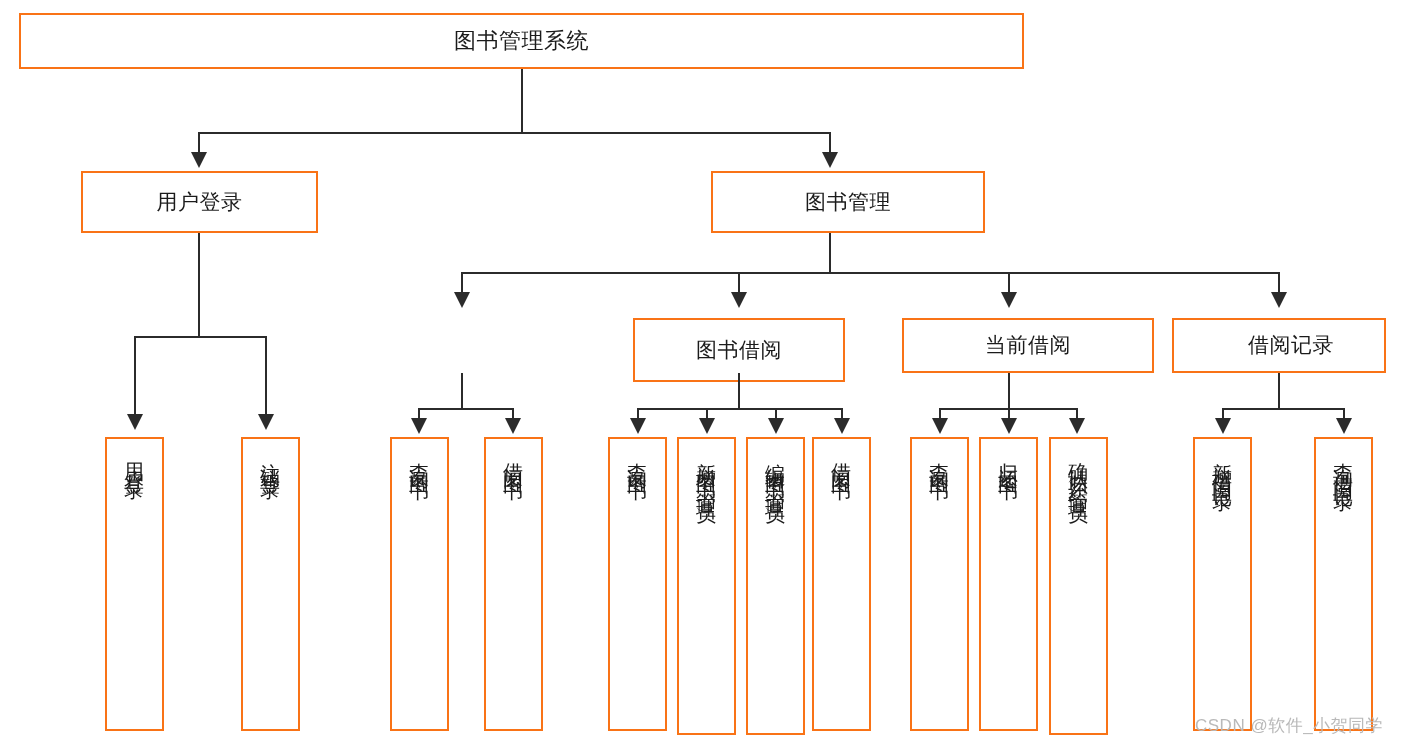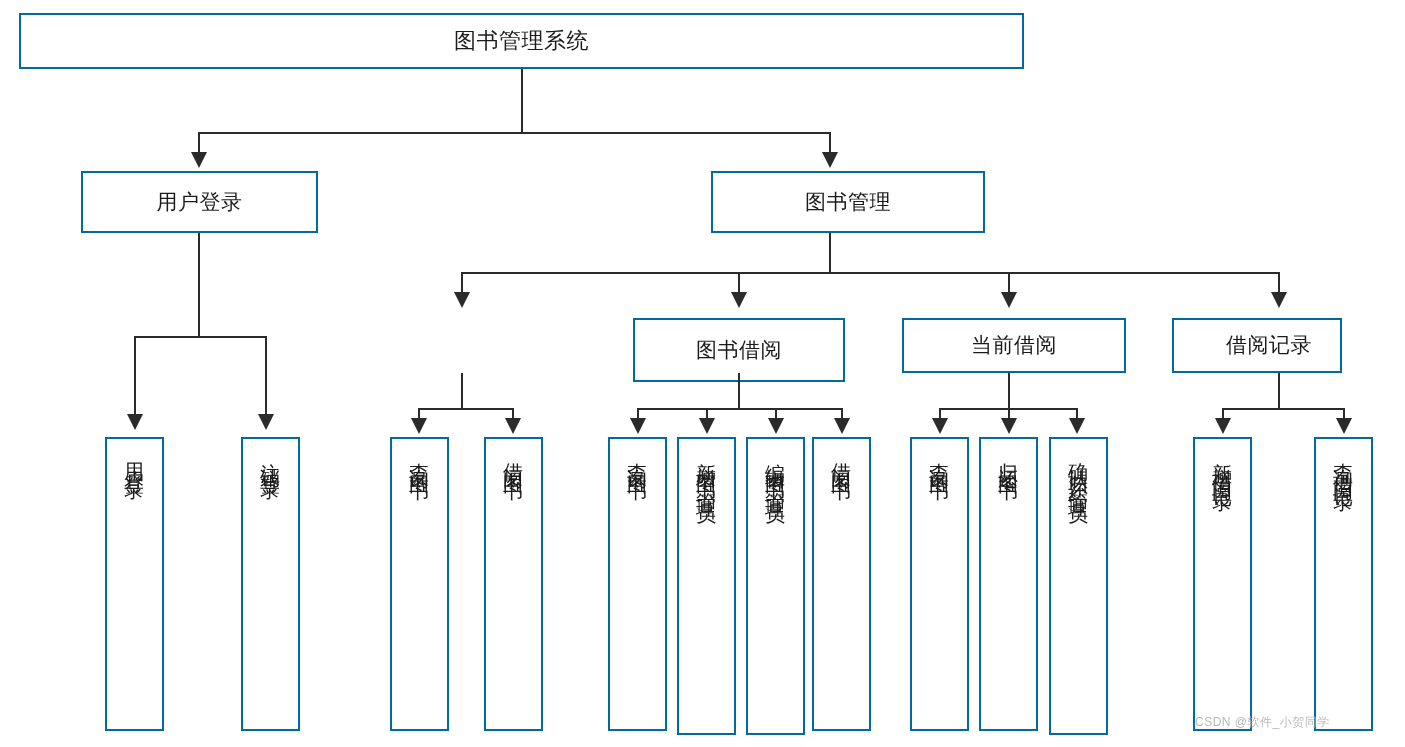--- a/index.html
+++ b/index.html
@@ -13,21 +13,21 @@
     width:1405px;
     height:747px;
     background:#ffffff;
     overflow:hidden;
   }
   
   .node{
     position:absolute;
     box-sizing:border-box;
     background:#ffffff;
-    border:2px solid #0369a1;
+    border:2px solid #f97316;
     display:flex;
     align-items:center;
     justify-content:center;
     text-align:center;
   }
   .node .lbl{
     font-size:21px;
     line-height:1.15;
     color:#1b1b1b;
     letter-spacing:0.5px;
@@ -61,21 +61,21 @@
   .arrow{
     position:absolute;
     width:0;height:0;
     border-left:8px solid transparent;
     border-right:8px solid transparent;
     border-top:16px solid #2b2b2b;
   }
   
   #watermark{
     position:absolute;
-    font-size:12px;
+    font-size:17px;
     color:#b9b9b9;
     white-space:nowrap;
     letter-spacing:0.5px;
     font-family:"Liberation Sans","DejaVu Sans",sans-serif;
   }
 </style>
 </head>
 <body>
 
 <div id="diagram-root">
@@ -120,24 +120,24 @@
 
   <div class="edge v" style="left:1008px; top:272px; width:2px; height:24px;"></div>
   <div class="arrow" style="left:1001px; top:292px;"></div>
 
   <div class="edge v" style="left:1278px; top:272px; width:2px; height:24px;"></div>
   <div class="arrow" style="left:1271px; top:292px;"></div>
 
   <div class="node" style="left:633px; top:318px; width:212px; height:64px;">
     <span class="lbl">图书借阅</span>
   </div>
-  <div class="node" style="left:902px; top:318px; width:224px; height:55px;">
+  <div class="node" style="left:902px; top:318px; width:252px; height:55px;">
     <span class="lbl">当前借阅</span>
   </div>
-  <div class="node" style="left:1172px; top:318px; width:170px; height:55px;padding-left:24px;">
+  <div class="node" style="left:1172px; top:318px; width:214px; height:55px;padding-left:24px;">
     <span class="lbl">借阅记录</span>
   </div>
 
   <div class="edge v" style="left:461px; top:373px; width:2px; height:37px;"></div>
   <div class="edge h" style="left:418px; top:408px; width:95px; height:2px;"></div>
   <div class="edge v" style="left:418px; top:408px; width:2px; height:14px;"></div>
   <div class="arrow" style="left:411px; top:418px;"></div>
   <div class="edge v" style="left:512px; top:408px; width:2px; height:14px;"></div>
   <div class="arrow" style="left:505px; top:418px;"></div>
 

